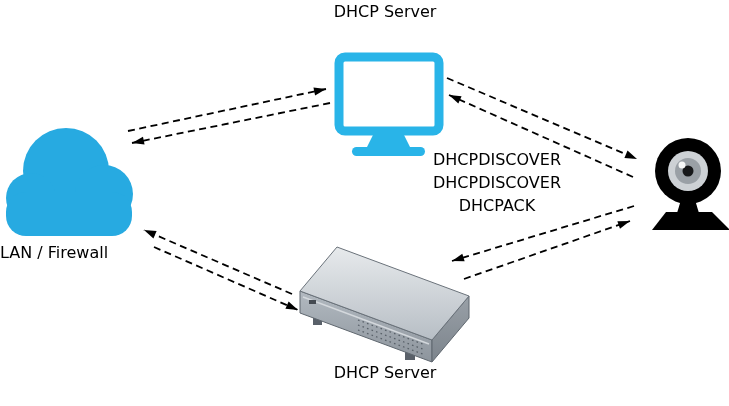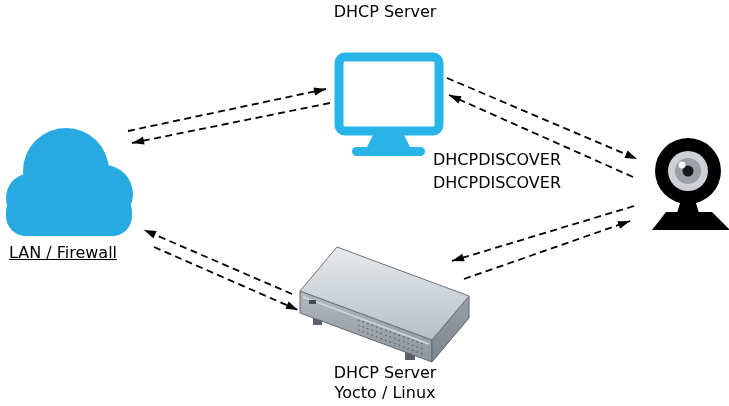--- a/index.html
+++ b/index.html
@@ -5,22 +5,22 @@
   html,body{margin:0;padding:0;background:#fff;}
   .stage{
     position:relative;width:729px;height:406px;background:#fff;
     font-family:"DejaVu Sans",sans-serif;color:#000;overflow:hidden;
   }
   .stage svg{position:absolute;left:0;top:0;display:block;}
   .node-label{
     position:absolute;text-align:center;font-size:16px;line-height:20px;color:#000;
   }
   .lan-label{
-    position:absolute;left:0px;top:243px;width:126px;text-align:center;
-    font-size:16px;line-height:19px;color:#000;text-decoration:underline;
+    position:absolute;left:0px;top:243px;width:126px;
+    font-size:16px;line-height:19px;color:#000;
   }
   .msgs{
     position:absolute;left:433px;top:148px;font-size:16px;line-height:23px;
     color:#000;text-align:center;white-space:nowrap;
   }
   .dash{stroke:#000;stroke-width:1.8;stroke-dasharray:7 4.5;fill:none;}
   .vent{stroke:#596169;stroke-width:1.3;stroke-dasharray:1.6 3.2;}
 </style>
 </head>
 <body>
@@ -96,20 +96,20 @@
 
   <div class="node-label" style="left:280px;top:2px;width:210px">
     <div>DHCP Server</div>
   </div>
 
   <div class="lan-label">LAN / Firewall</div>
 
   <div class="msgs">
     <div>DHCPDISCOVER</div>
     <div>DHCPDISCOVER</div>
+    <div>DHCPACK</div>
   </div>
 
   <div class="node-label" style="left:280px;top:363px;width:210px">
     <div>DHCP Server</div>
-    <div>Yocto / Linux</div>
   </div>
 
 </div>
 
 </body></html>

